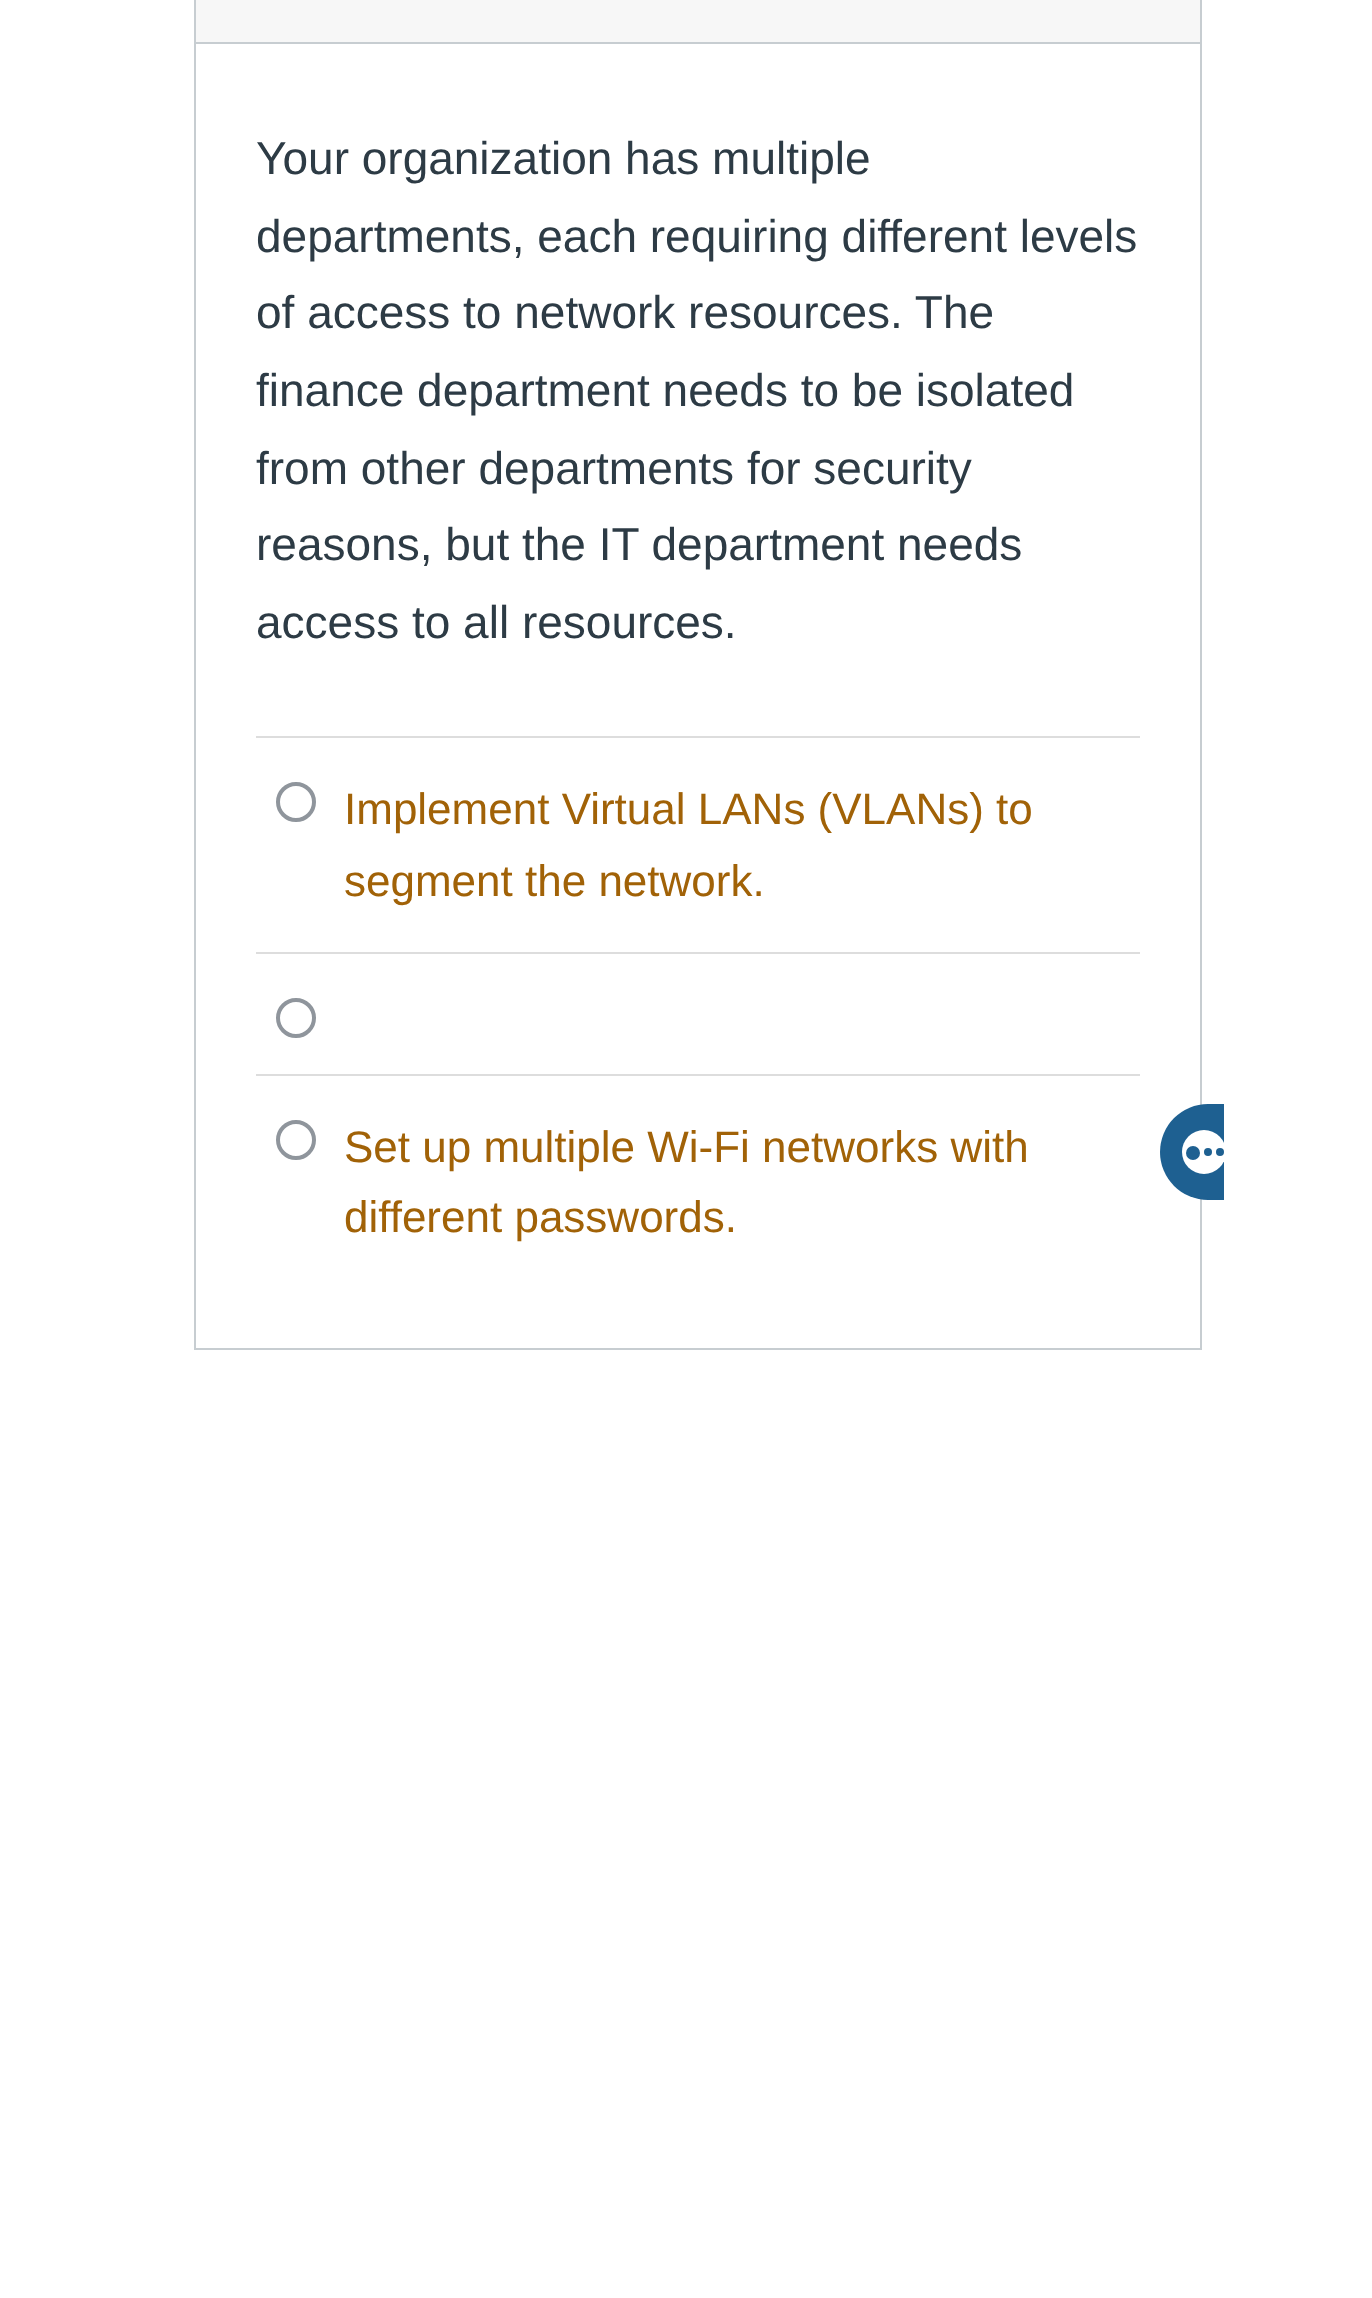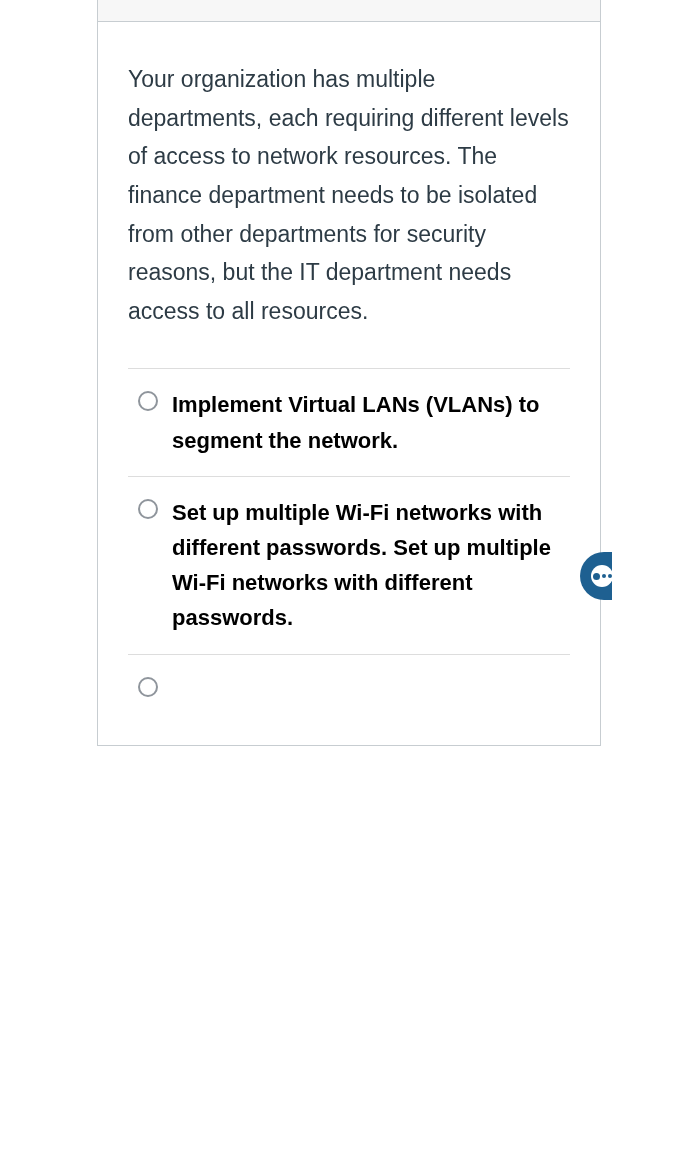--- a/index.html
+++ b/index.html
@@ -68,23 +68,22 @@
     height: 20px;
     border: 2px solid #8f959c;
     border-radius: 50%;
     margin: 4px 14px 0 6px;
     box-sizing: border-box;
     background: #fff;
   }
   .answer-text {
     font-size: 22px;
     line-height: 1.6;
-    color: #000000;
+    color: #a16207;
     flex: 1 1 auto;
-    font-weight: bold;
   }
   .fab {
     position: absolute;
     right: -12px;
     top: 552px;
     width: 44px;
     height: 48px;
     background: #1e6091;
     border-radius: 24px 0 0 24px;
     display: flex;
@@ -137,25 +136,25 @@
       <div class="answers">
 
         <div class="answer-row">
           <span class="radio"></span>
           <span class="answer-text">Implement Virtual LANs (VLANs) to segment the network.</span>
         </div>
 
 
         <div class="answer-row">
           <span class="radio"></span>
-          <span class="answer-text">Set up multiple Wi-Fi networks with different passwords. Set up multiple Wi-Fi networks with different passwords.</span>
         </div>
 
         <div class="answer-row" style="border-bottom:none;">
           <span class="radio"></span>
+          <span class="answer-text">Set up multiple Wi-Fi networks with different passwords.</span>
         </div>
 
       </div>
 
     </div>
   </div>
 
   <div class="fab">
     <div class="fab-inner">
       <div class="fab-dots">

